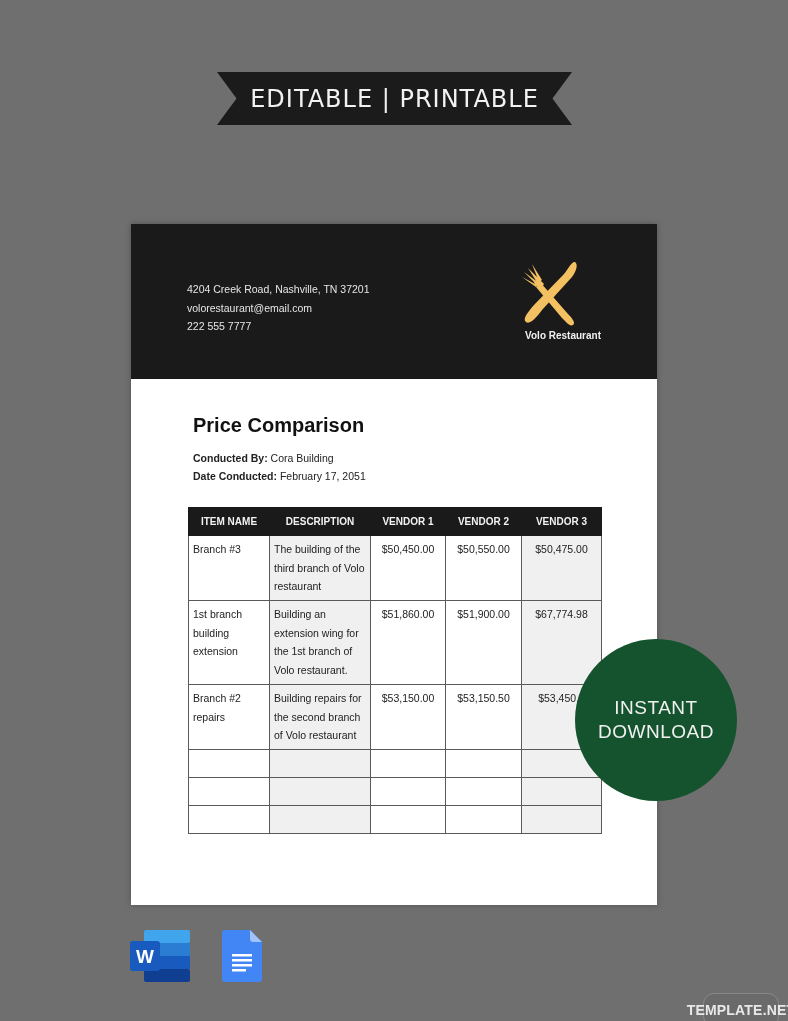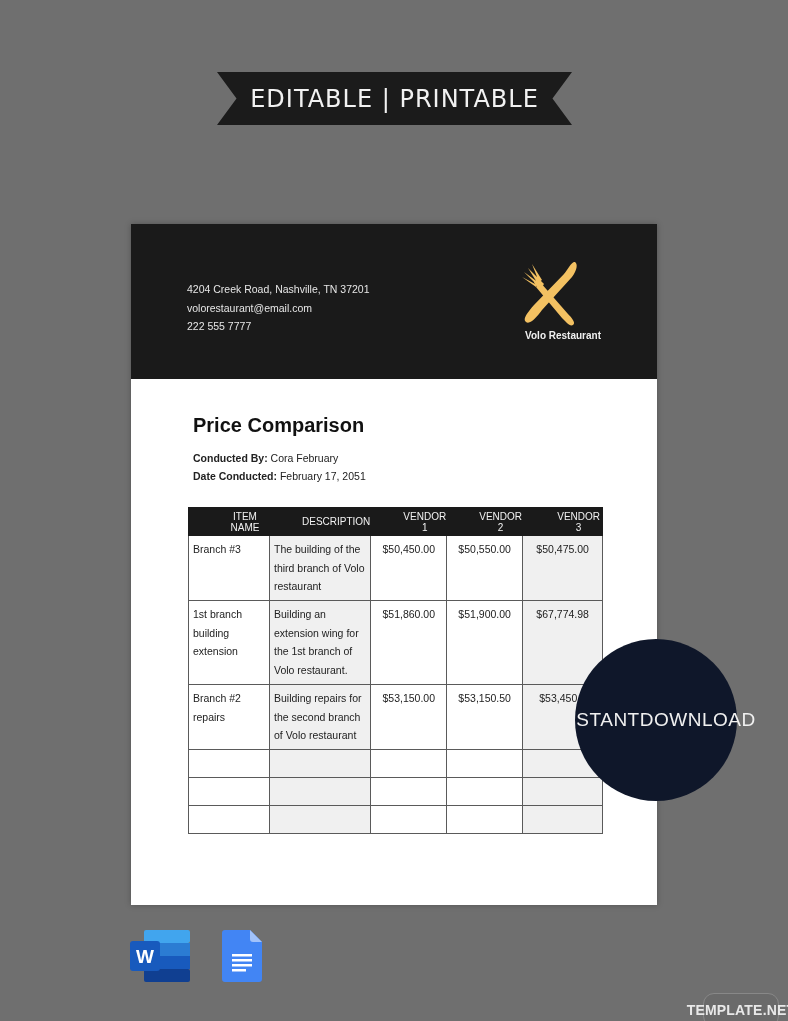--- a/index.html
+++ b/index.html
@@ -62,41 +62,40 @@
     .meta b { font-weight: bold; }
 
     
     .ptable {
       position: absolute; left: 57px; top: 283px;
       border-collapse: collapse;
       font-size: 10.5px; color: #222;
     }
     .ptable th {
       background: #1a1a1a; color: #f2f2f2;
-      font-weight: normal; font-size: 10px;
+      font-weight: bold; font-size: 10px;
       height: 28px; text-align: center;
       border: 1px solid #1a1a1a;
-      padding-left: 32px;
     }
     .ptable td {
       border: 1px solid #5a5a5a;
       vertical-align: top;
       padding: 4px 4px;
       line-height: 18.5px;
     }
     .ptable td.num { text-align: center; }
     .ptable td.shade { background: #f0f0f0; }
     .ptable tr.empty td { height: 28px; }
 
     
     .badge {
       position: absolute; left: 575px; top: 639px;
       width: 162px; height: 162px; border-radius: 50%;
-      background: #0f172a;
-      display: flex; flex-direction: row; align-items: center; justify-content: center;
+      background: #14532d;
+      display: flex; flex-direction: column; align-items: center; justify-content: center;
       color: #f0f0f0; font-size: 19px; line-height: 24px; letter-spacing: 0.5px;
     }
 
     
     .word-icon { position: absolute; left: 130px; top: 930px; width: 60px; height: 52px; }
     .gdocs-icon { position: absolute; left: 222px; top: 930px; width: 40px; height: 52px; }
 
     .watermark {
       position: absolute; left: 703px; top: 993px;
       width: 76px; height: 34px; border-radius: 11px;
@@ -128,21 +127,21 @@
         <path d="M8 8 L18 24 L21 21 Z M4 12 L17 25 L19 23 Z M12 4 L19 22 L22 20 Z M2 17 L16 27 L17 25 Z" fill="#f3c162"></path>
         <path d="M14 22 C16 28 22 28 24 24 L20 20 Z" fill="#f3c162"></path>
       </svg>
       <div class="logo-name">Volo Restaurant</div>
     </div>
   </div>
 
   <div class="title">Price Comparison</div>
   <div class="meta" style="top:228px;">
     <b>Conducted By:</b>
-    <span>Cora February</span>
+    <span>Cora Building</span>
   </div>
   <div class="meta" style="top:246px;">
     <b>Date Conducted:</b>
     <span>February 17, 2051</span>
   </div>
 
   <table class="ptable">
     <colgroup>
       <col style="width:81px">
         <col style="width:101px">

